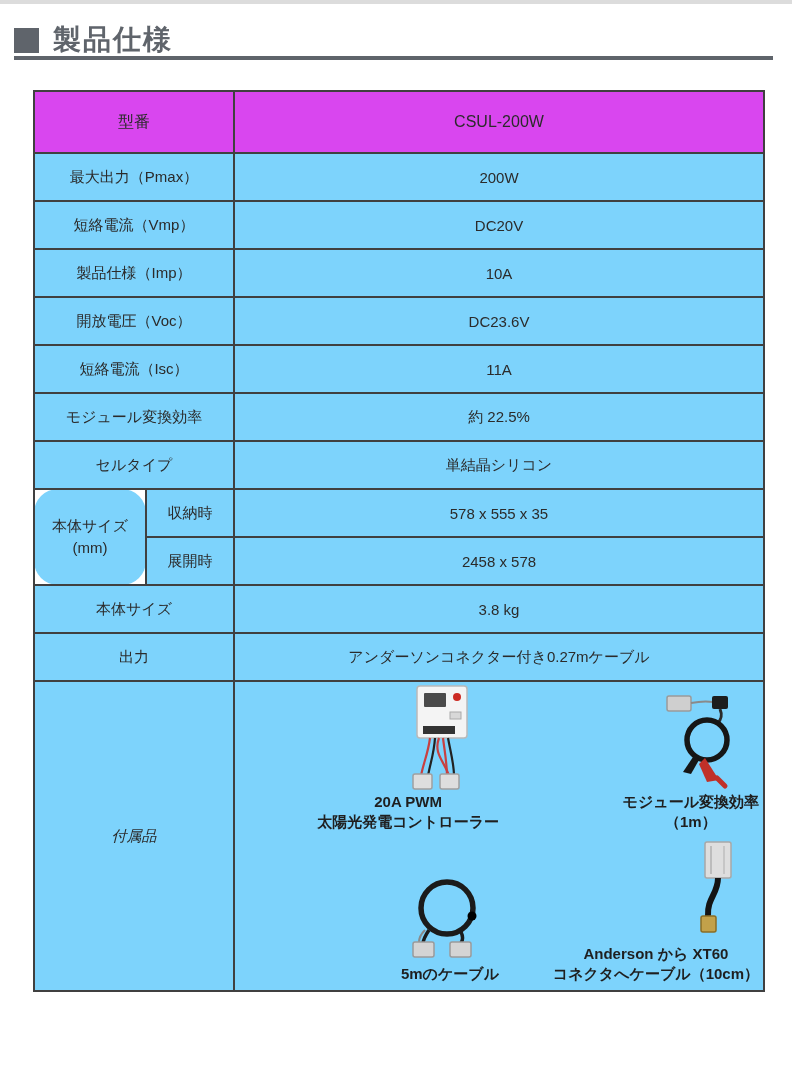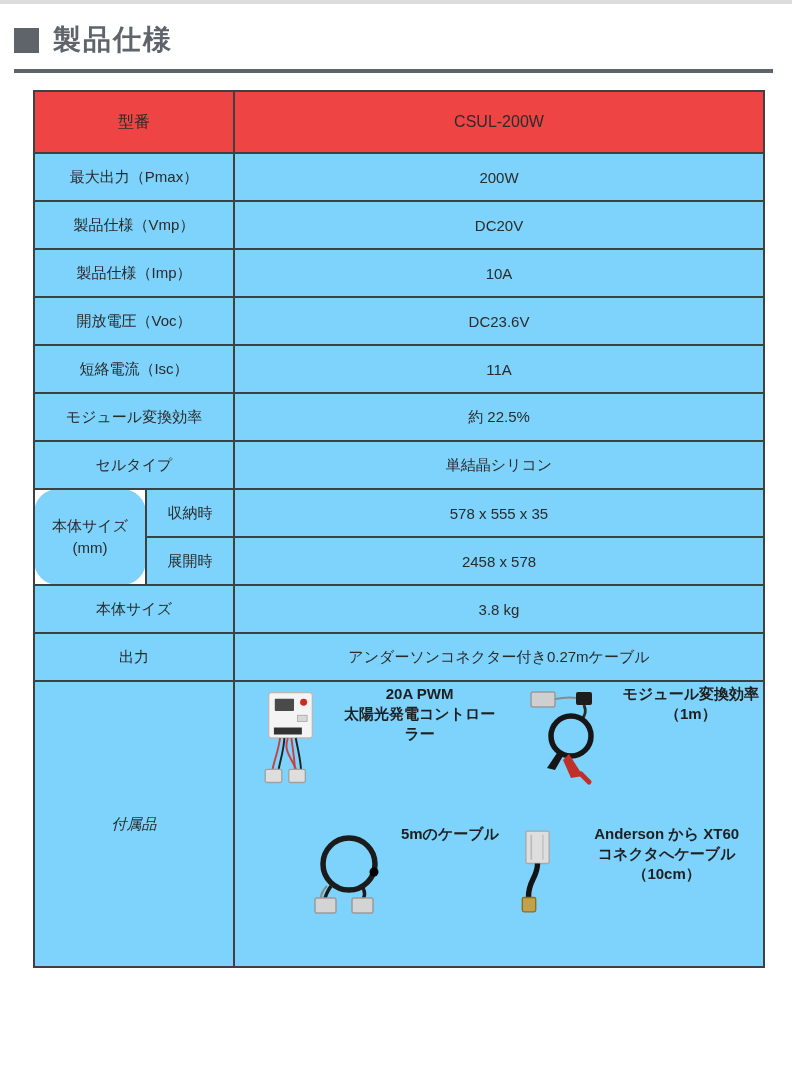--- a/index.html
+++ b/index.html
@@ -13,21 +13,21 @@
   .top-strip {
     position: absolute; top: 0; left: 0;
     width: 792px; height: 4px;
     background: #dcdcdc;
   }
   
   .title-block {
     position: absolute; top: 26px; left: 14px;
     width: 759px;
     border-bottom: 4px solid #5f646b;
-    padding-bottom: 15px;
+    padding-bottom: 2px;
   }
   .title-inner { display: flex; align-items: center; gap: 14px; }
   .title-square { width: 25px; height: 25px; background: #5f646b; flex: 0 0 auto; }
   .page-title {
     font-size: 28px; font-weight: 700; color: #5f646b;
     letter-spacing: 2px; line-height: 1;
   }
   
   table.spec {
     position: absolute; top: 90px; left: 33px;
@@ -40,40 +40,40 @@
   table.spec col.c3 { width: 530px; }
   table.spec td {
     border: 2px solid #404040;
     text-align: center;
     vertical-align: middle;
     font-size: 15px;
     padding: 2px 4px;
     background: #7dd3fc;
   }
   tr.header-row td {
-    background: #ef4444;
+    background: #d946ef;
     height: 56px;
     font-size: 16px;
   }
   tr.data-row td { height: 42px; }
   td.value-cell { font-size: 16px; }
   td.sub-label { font-size: 14px; margin-left: 31px; }
   td.size-label { line-height: 1.5; border-radius: 24px; }
   td.acc-label { font-weight: 400; font-style: italic; }
   td.acc-cell { height: 280px; padding: 6px 0; }
   
   .acc-grid {
     display: grid;
     grid-template-columns: 1fr 1fr;
     grid-template-rows: 1fr 1fr;
     width: 100%; height: 100%;
   }
   .acc-item {
-    display: flex; flex-direction: row;
-    align-items: flex-start; justify-content: flex-end;
+    display: flex; flex-direction: column;
+    align-items: flex-end; justify-content: flex-end;
     padding-bottom: 4px;
   }
   .acc-caption {
     font-size: 15px; font-weight: 700; line-height: 20px;
     color: #1f1f1f;
   }
   .acc-caption span { display: block; }
   .acc-art { display: block; }
 </style>
 </head>
@@ -99,21 +99,21 @@
       <tr class="header-row">
     <td colspan="2">型番</td>
     <td>CSUL-200W</td>
   </tr>
 
   <tr class="data-row">
     <td colspan="2">最大出力（Pmax）</td>
     <td class="value-cell">200W</td>
   </tr>
   <tr class="data-row">
-    <td colspan="2">製品仕様（Vmp）</td>
+    <td colspan="2">短絡電流（Vmp）</td>
     <td class="value-cell">DC20V</td>
   </tr>
   <tr class="data-row">
     <td colspan="2">製品仕様（Imp）</td>
     <td class="value-cell">10A</td>
   </tr>
   <tr class="data-row">
     <td colspan="2">開放電圧（Voc）</td>
     <td class="value-cell">DC23.6V</td>
   </tr>

